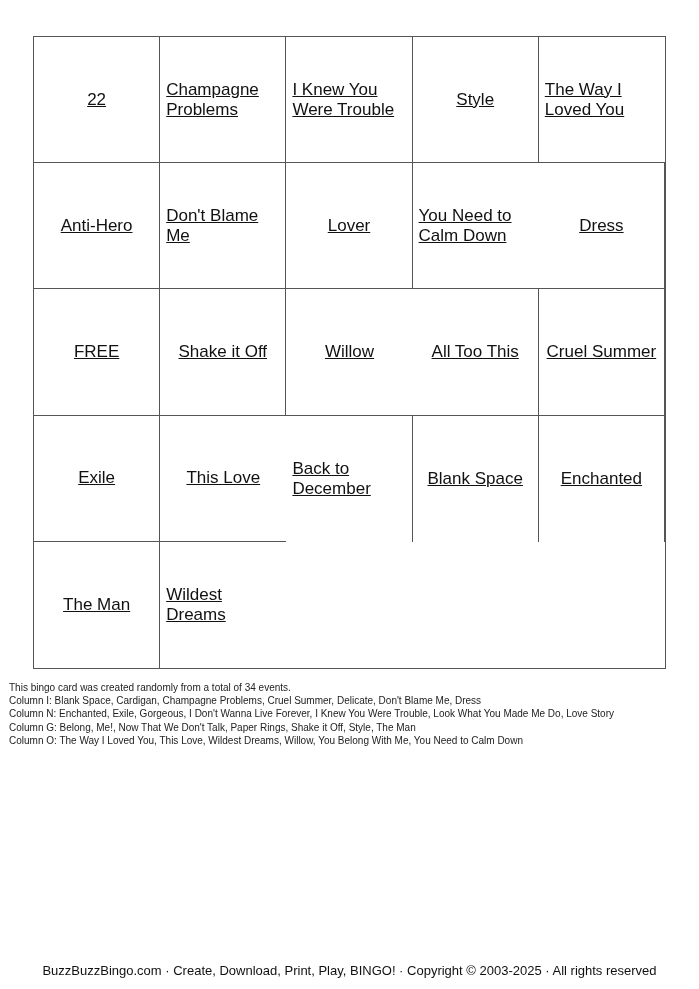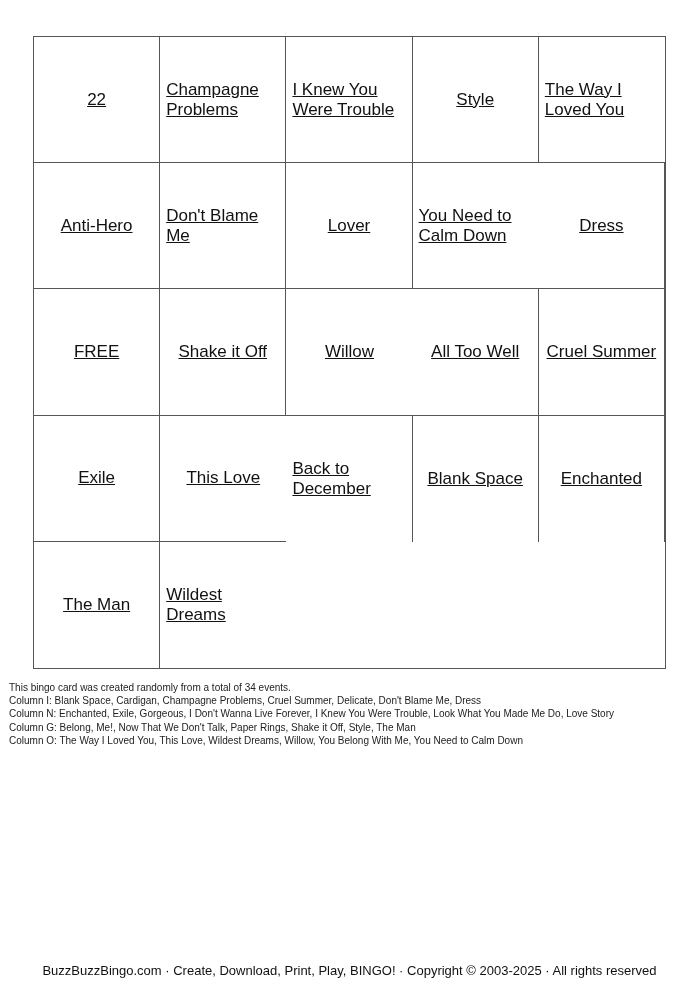--- a/index.html
+++ b/index.html
@@ -25,21 +25,21 @@
   <div class="cell r1 c0">Anti-Hero</div>
   <div class="cell r1 c1">Don't Blame Me</div>
   <div class="cell r1 c3">Lover</div>
   <div class="cell r1 c4">You Need to Calm Down</div>
 
   <div class="cell r2 c1">Dress</div>
   <div class="cell r2 c2">FREE</div>
   <div class="cell r2 c3">Shake it Off</div>
   <div class="cell r2 c4">Willow</div>
 
-  <div class="cell r3 c0">All Too Well</div>
+  <div class="cell r3 c0">All Too This</div>
   <div class="cell r3 c1">Cruel Summer</div>
   <div class="cell r3 c2">Exile</div>
   <div class="cell r3 c4">This Love</div>
 
   <div class="cell r4 c0">Back to December</div>
   <div class="cell r4 c1">Blank Space</div>
   <div class="cell r4 c2">Enchanted</div>
   <div class="cell r4 c3">The Man</div>
   <div class="cell r4 c4">Wildest Dreams</div>
 </div>

